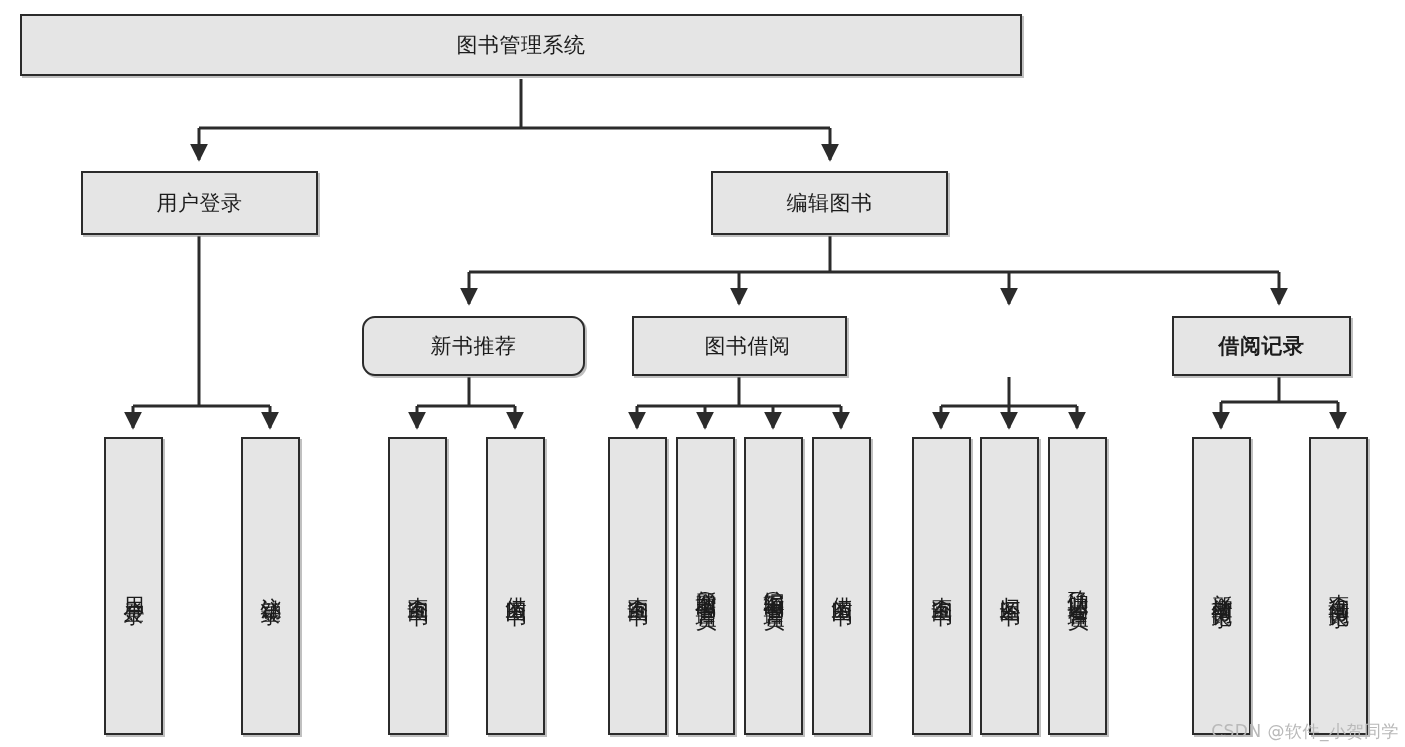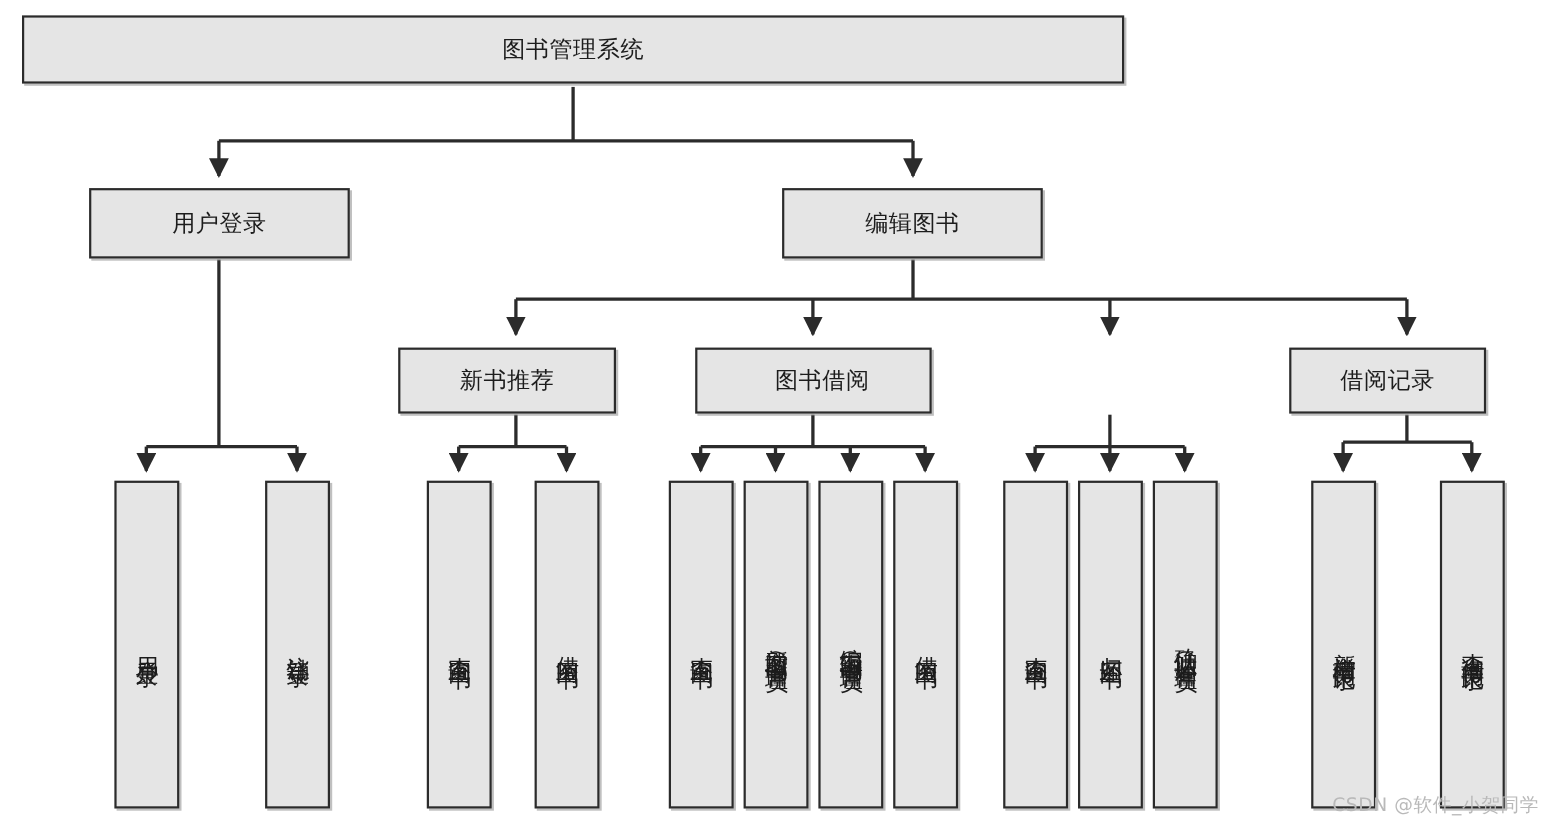--- a/index.html
+++ b/index.html
@@ -130,30 +130,30 @@
   </div>
 
   <div class="node" style="left:81px; top:171px; width:237px; height:64px;">
     <span class="label">用户登录</span>
   </div>
 
   <div class="node" style="left:711px; top:171px; width:237px; height:64px;">
     <span class="label">编辑图书</span>
   </div>
 
-  <div class="node" style="left:362px; top:316px; width:198px; height:60px;">
+  <div class="node" style="left:362px; top:316px; width:223px; height:60px;border-radius:13px;">
     <span class="label">新书推荐</span>
   </div>
 
   <div class="node" style="left:632px; top:316px; width:215px; height:60px;padding-left:16px;">
     <span class="label">图书借阅</span>
   </div>
 
 
-  <div class="node" style="left:1172px; top:316px; width:179px; height:60px;">
+  <div class="node" style="left:1172px; top:316px; width:179px; height:60px;font-weight:bold;">
     <span class="label">借阅记录</span>
   </div>
 
   <div class="node vertical" style="left:104px; top:437px; width:59px; height:298px;">
     <span class="label">用户登录</span>
   </div>
 
   <div class="node vertical" style="left:241px; top:437px; width:59px; height:298px;">
     <span class="label">注销登录</span>
   </div>

